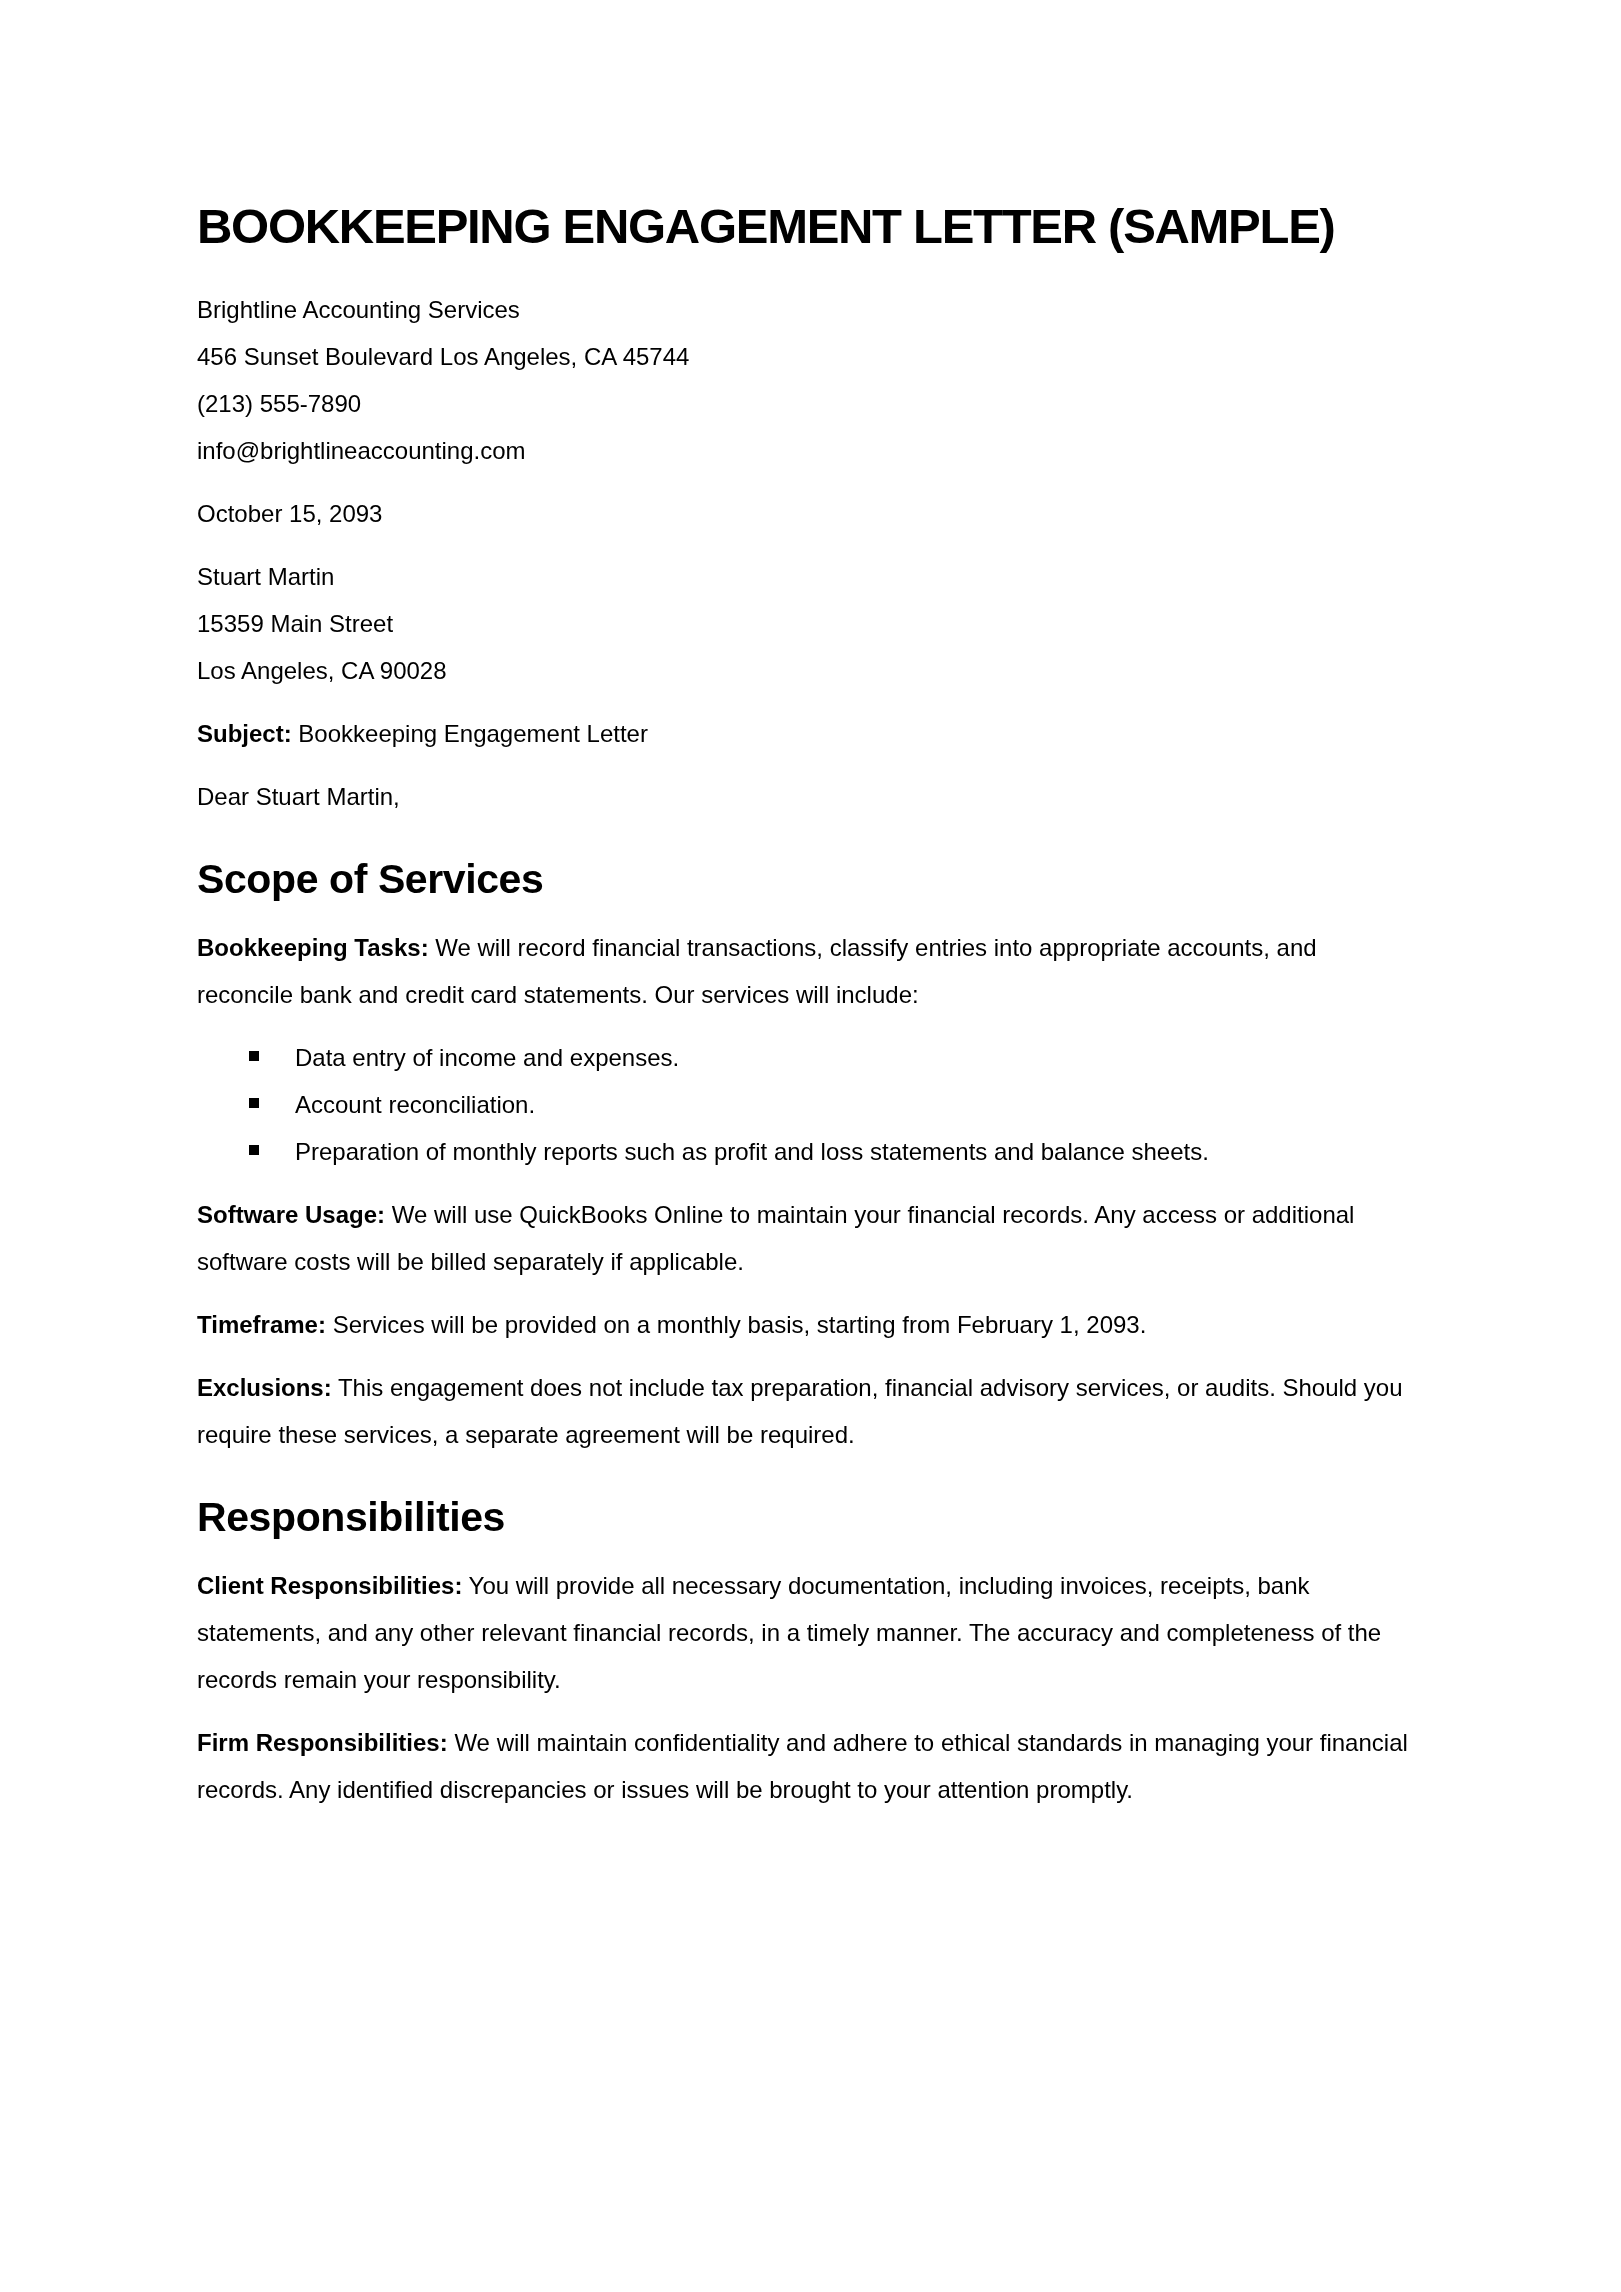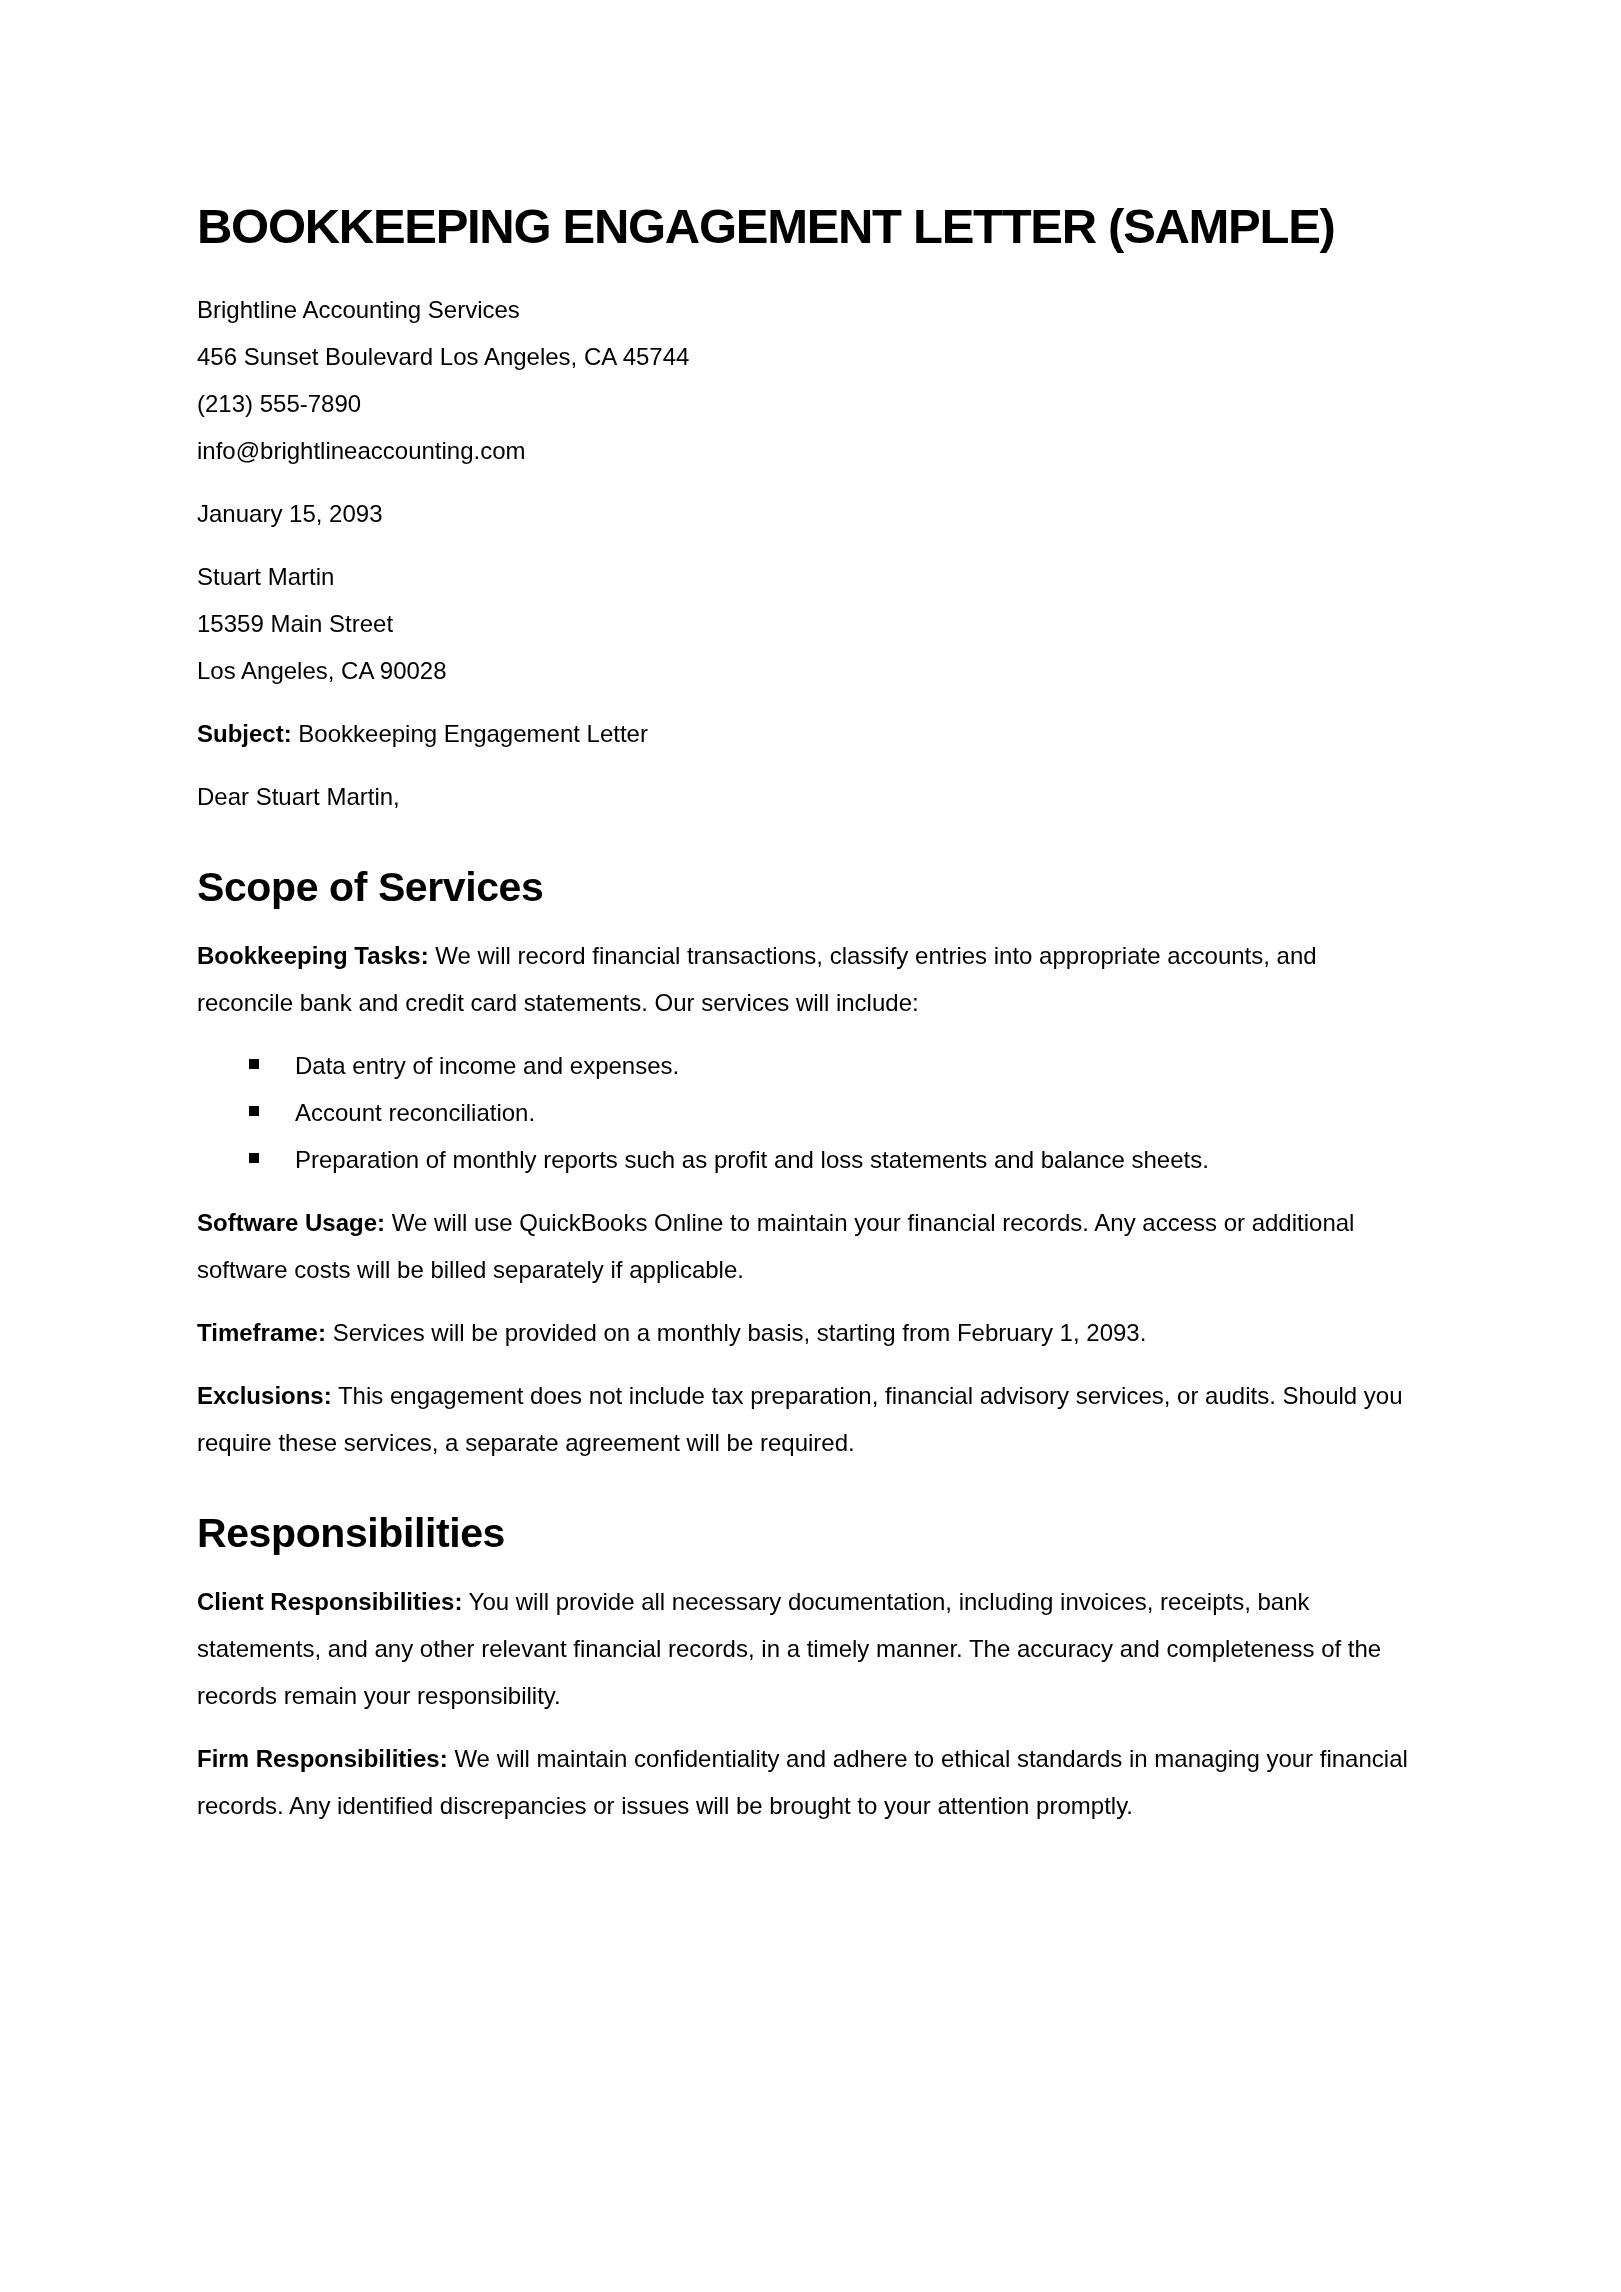--- a/index.html
+++ b/index.html
@@ -26,21 +26,21 @@
     line-height: 66px;
     font-weight: 700;
     letter-spacing: -1.3px;
     margin: 0 0 27px 0;
   }
   h2.section-heading {
     font-size: 41px;
     line-height: 57px;
     font-weight: 700;
     letter-spacing: -0.4px;
-    margin: 39px 0 16px 0;
+    margin: 31px 0 16px 0;
   }
   .block, p.para {
     font-size: 24px;
     line-height: 47px;
     margin: 0 16px 16px 0;
   }
   .block .line {
     font-size: 24px;
     line-height: 47px;
   }
@@ -75,21 +75,21 @@
 
   <h1 class="doc-title">BOOKKEEPING ENGAGEMENT LETTER (SAMPLE)</h1>
 
   <div class="block">
     <div class="line">Brightline Accounting Services</div>
     <div class="line">456 Sunset Boulevard Los Angeles, CA 45744</div>
     <div class="line">(213) 555-7890</div>
     <div class="line">info@brightlineaccounting.com</div>
   </div>
 
-  <p class="para">January 15, 2093</p>
+  <p class="para">October 15, 2093</p>
 
   <div class="block">
     <div class="line">Stuart Martin</div>
     <div class="line">15359 Main Street</div>
     <div class="line">Los Angeles, CA 90028</div>
   </div>
 
   <p class="para"><b class="lead">Subject:</b> <span>Bookkeeping Engagement Letter</span></p>
 
   <p class="para">Dear Stuart Martin,</p>

